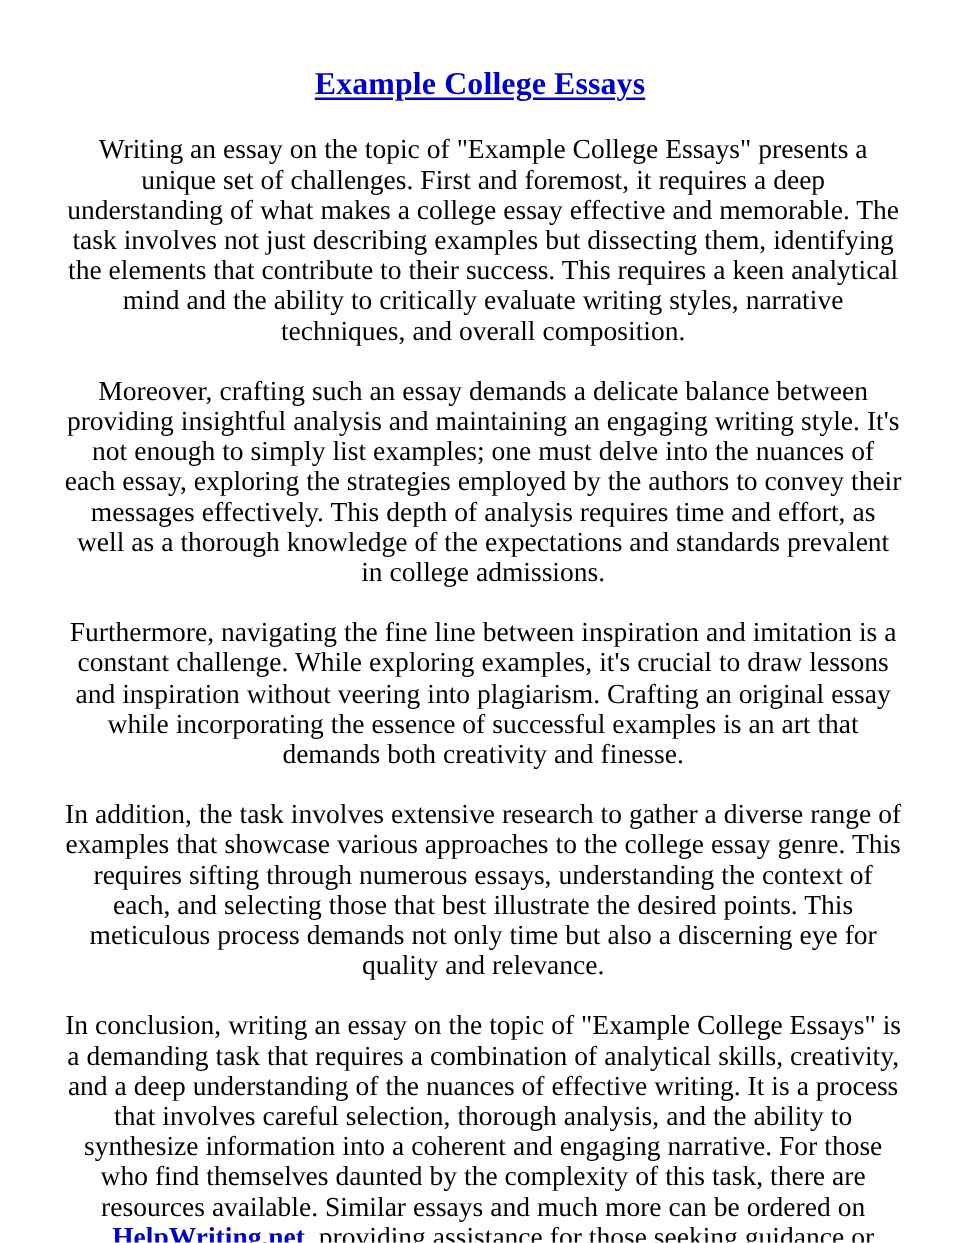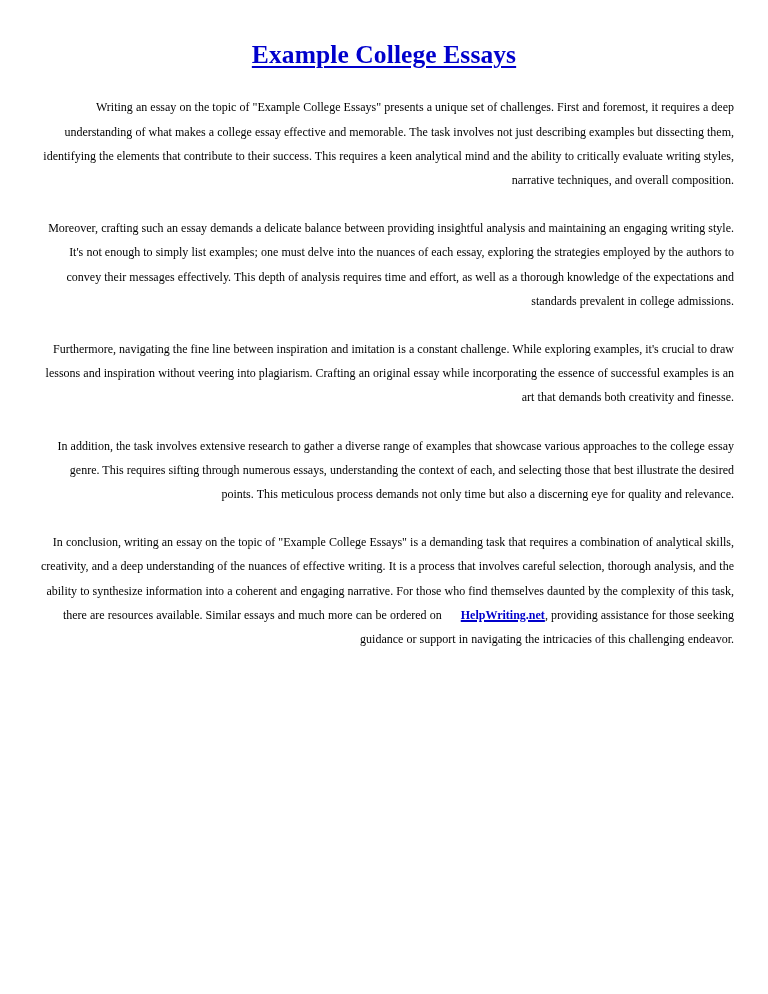--- a/index.html
+++ b/index.html
@@ -14,45 +14,45 @@
     font-family: "Liberation Serif", "DejaVu Serif", serif;
     color: #000000;
     -webkit-font-smoothing: antialiased;
   }
   .page {
     position: relative;
     width: 768px;
     height: 994px;
     background: #ffffff;
     box-sizing: border-box;
-    padding: 4px;
+    padding: 16px;
   }
   .doc-title {
     text-align: center;
     font-size: 25.5px;
     font-weight: bold;
     color: #0000CC;
     text-decoration: underline;
     text-decoration-thickness: 2px;
     text-underline-offset: 3px;
     margin: 0;
     padding: 36px 0 0 0;
     line-height: 1.15;
     letter-spacing: 0.1px;
   }
   .body-text {
     margin: 0;
     padding: 0 30px 0 35px;
   }
   .para {
-    font-size: 12px;
+    font-size: 22px;
     line-height: 24.2px;
     color: #000000;
     margin: 0 0 24px 0;
-    text-align: right;
+    text-align: center;
     word-spacing: 0.1px;
   }
   .para:first-of-type {
     margin-top: 26px;
   }
   .para:last-of-type {
     margin-bottom: 0;
   }
   .ext-link {
     color: #0000CC;

